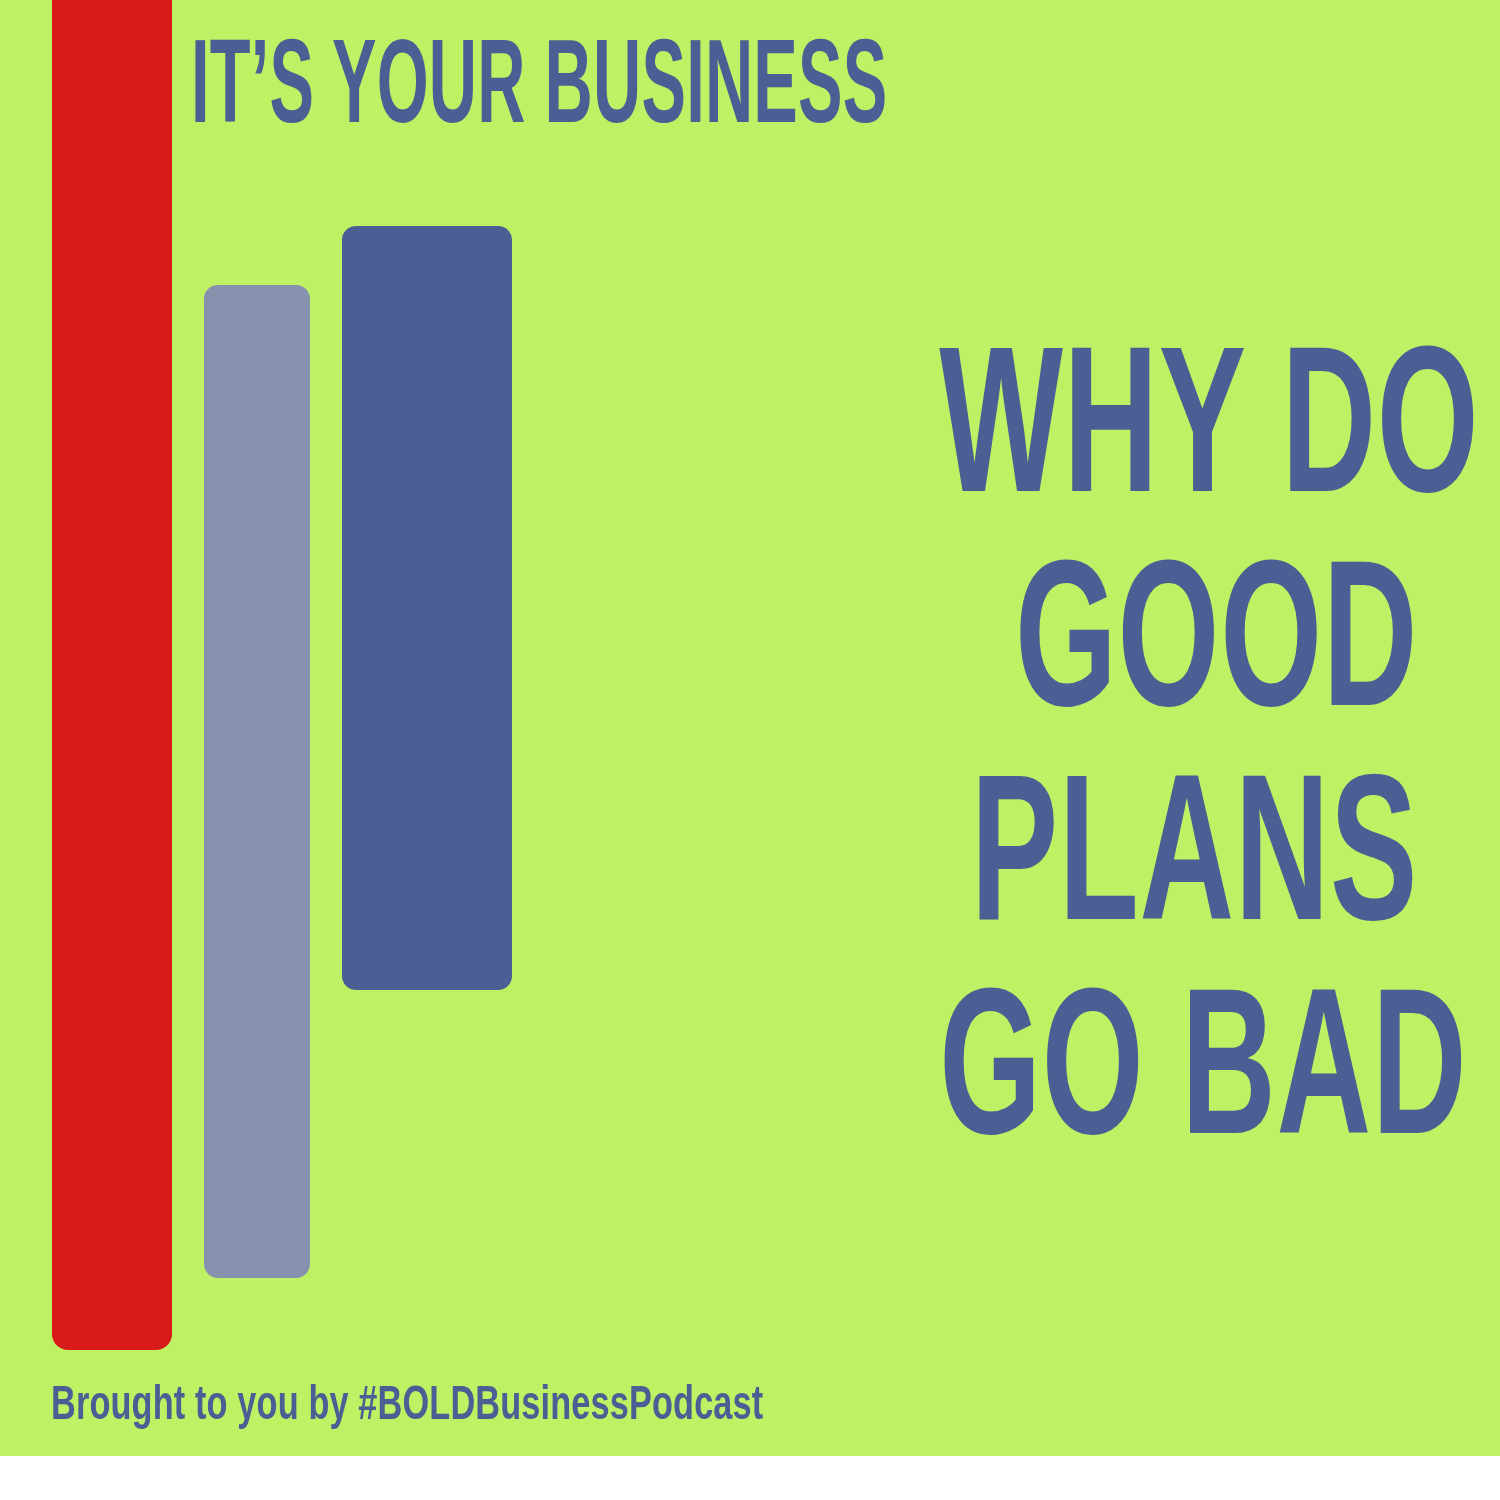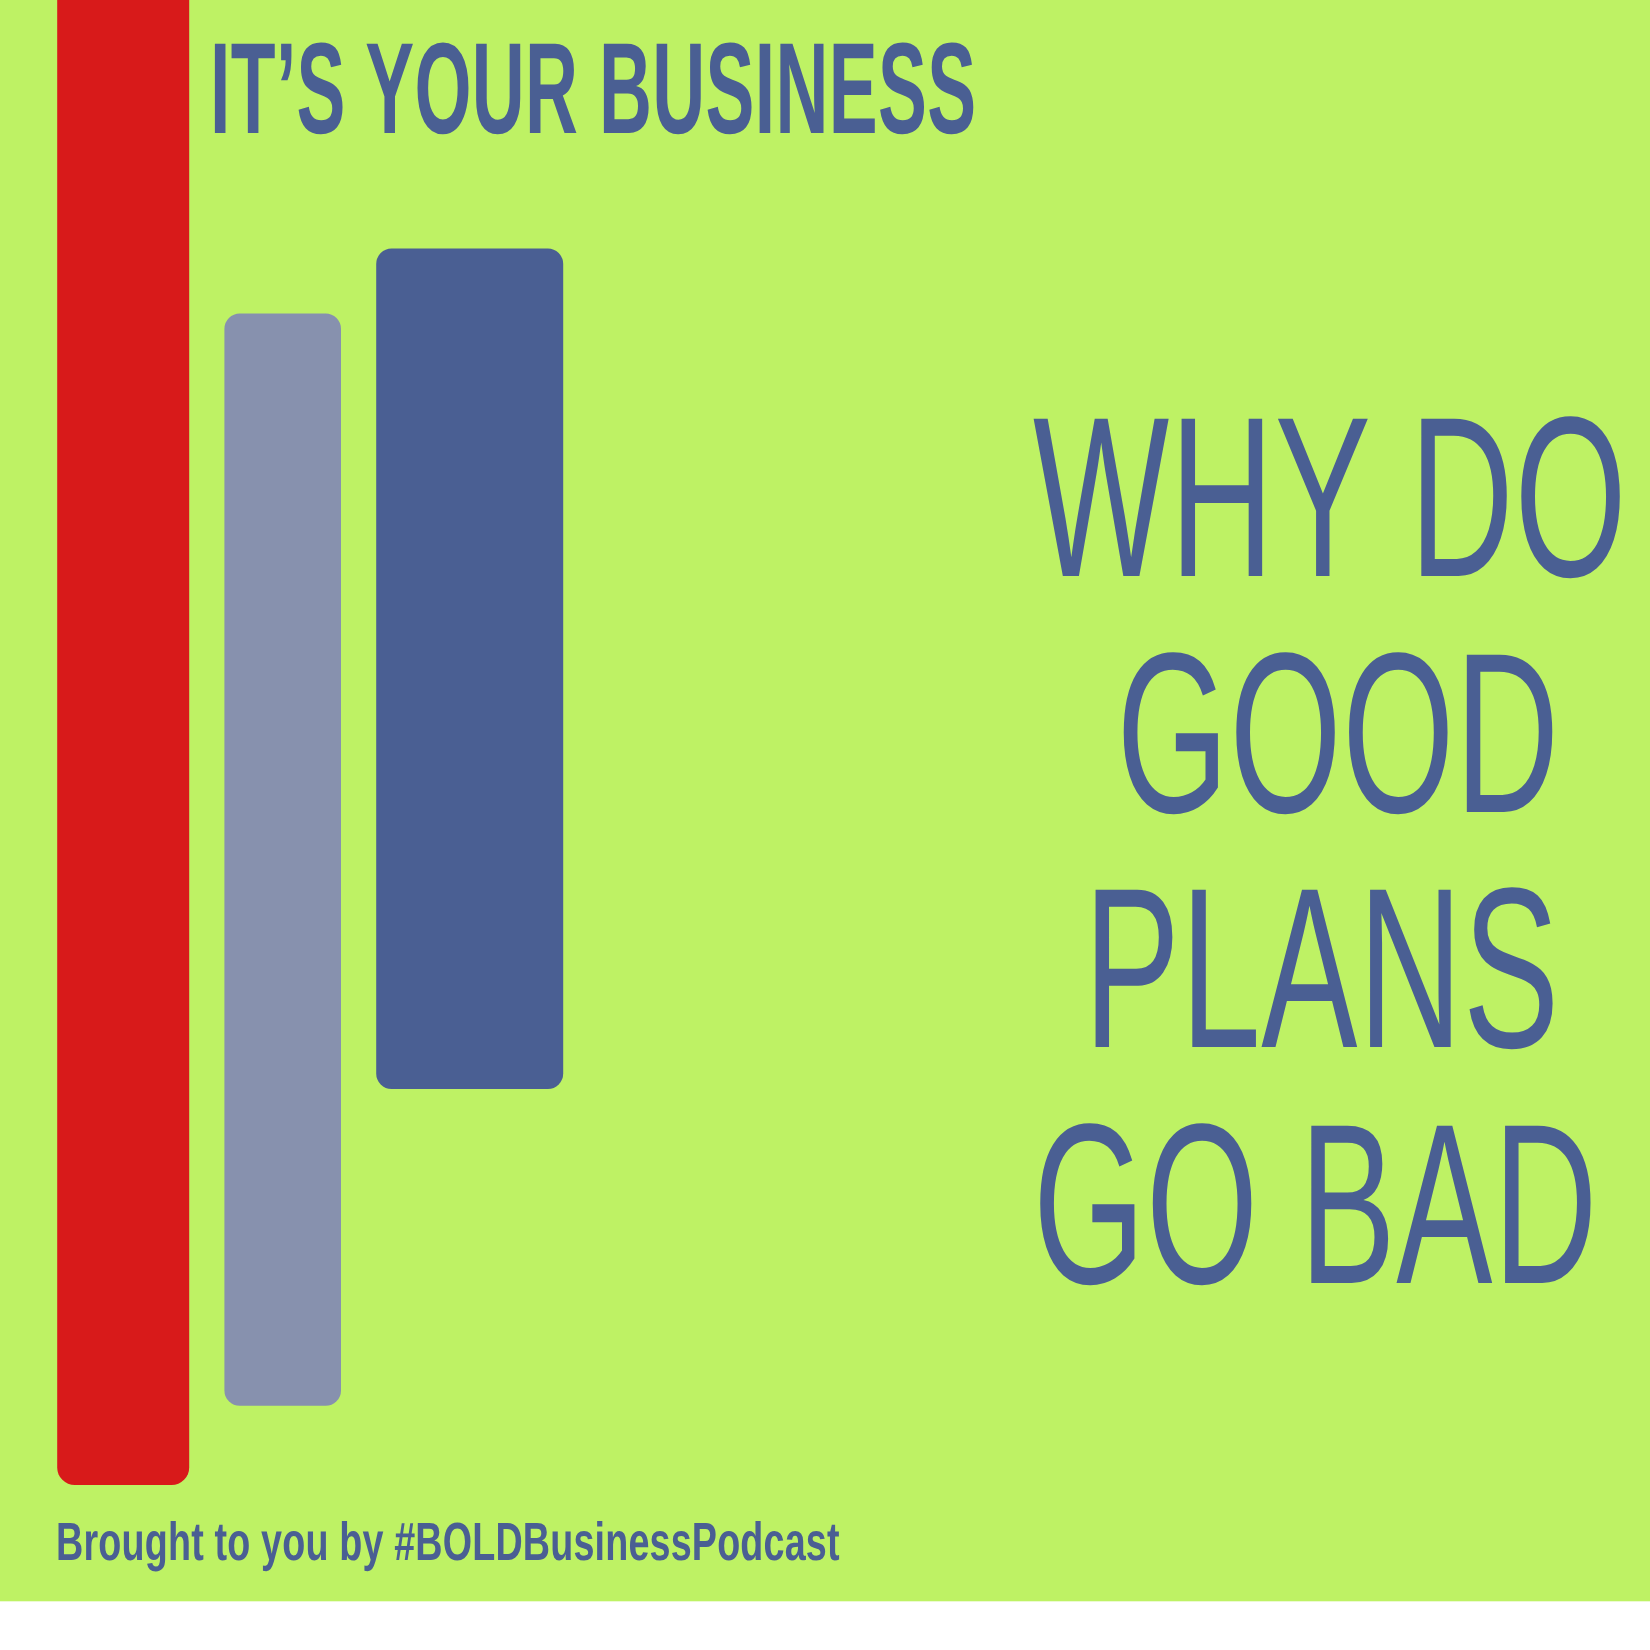--- a/index.html
+++ b/index.html
@@ -74,26 +74,26 @@
     transform: scaleX(0.565);
     transform-origin: left top;
     white-space: nowrap;
     font-family: "Liberation Sans Narrow", "Liberation Sans", sans-serif;
   }
 
   
   .headline {
     position: absolute;
     right: 82px;
-    top: 346px;
+    top: 312px;
     width: 760px;
     margin: 0;
     text-align: right;
     color: #4a5f93;
-    font-weight: 400;
+    font-weight: 700;
   }
   .headline-line {
     display: block;
     font-size: 208px;
     line-height: 214px;
     height: 214px;
     letter-spacing: 1px;
     transform: scaleX(0.63);
     transform-origin: right center;
     white-space: nowrap;

